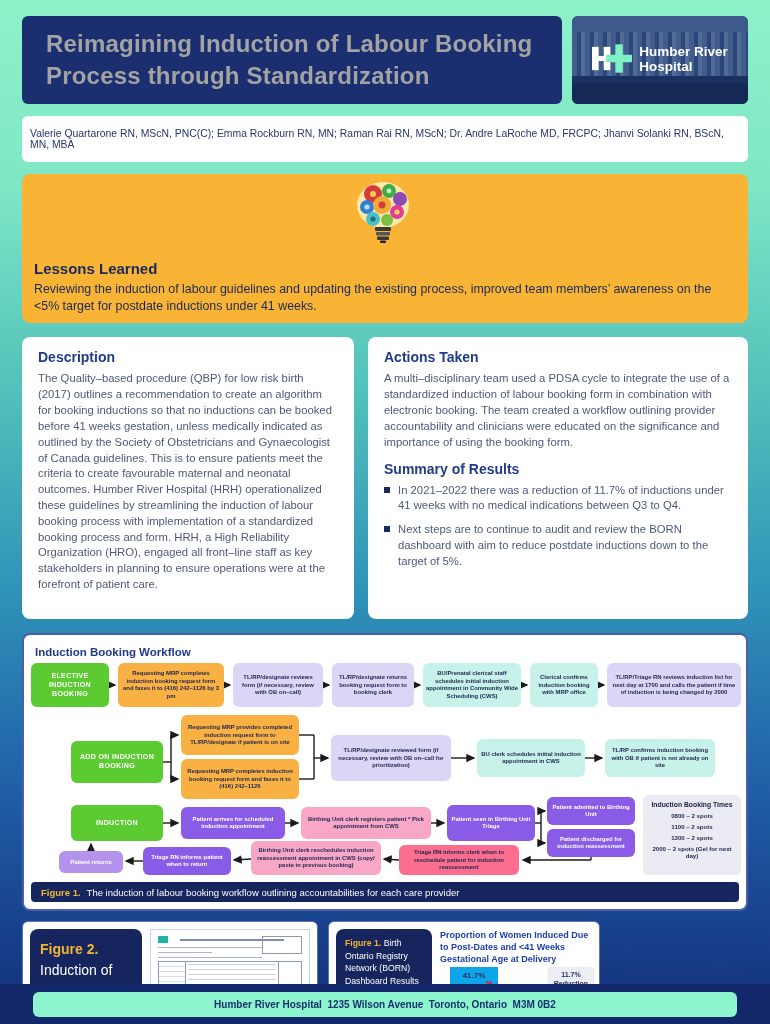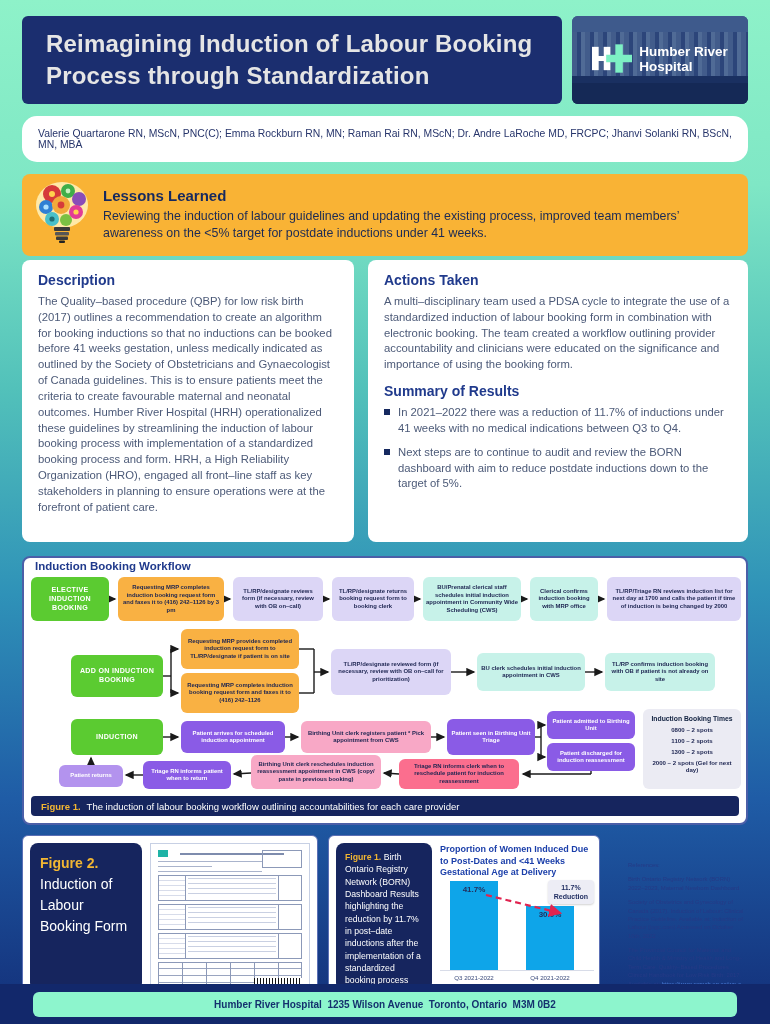--- a/index.html
+++ b/index.html
@@ -2,50 +2,50 @@
 <html><head>
 <meta charset="utf-8">
 <style>
   html,body{margin:0;padding:0;}
   body{width:770px;height:1024px;font-family:"Liberation Sans",sans-serif;-webkit-font-smoothing:antialiased;}
   .page{position:relative;width:770px;height:1024px;box-sizing:border-box;padding:16px 22px 0;overflow:hidden;
         background:linear-gradient(180deg,#8ef2c9 0%,#7fe7c5 18%,#52c1ba 38%,#2f92b8 58%,#1f5ca6 78%,#132e78 100%);}
   
   .header-row{display:flex;gap:10px;height:88px;margin-bottom:12px;}
   .title-card{flex:1;background:#1b2e6f;border-radius:6px;display:flex;align-items:center;padding:0 24px;}
-  .title-card h1{color:#e5e5e5;font-size:24px;line-height:1.32;margin:0;font-weight:bold;letter-spacing:.2px;}
+  .title-card h1{color:#a3a3a3;font-size:24px;line-height:1.32;margin:0;font-weight:bold;letter-spacing:.2px;}
   .logo-card{width:176px;border-radius:6px;position:relative;overflow:hidden;background:#27406e;flex:0 0 176px;}
   .photo-sky{position:absolute;top:0;left:0;right:0;height:34%;background:#6e95c4;}
   .photo-facade{position:absolute;top:18%;left:0;right:0;height:50%;
     background:repeating-linear-gradient(90deg,#7698c2 0 5px,#4a6ba0 5px 9px,#93b7d8 9px 13px);}
   .photo-ground{position:absolute;bottom:0;left:0;right:0;height:24%;background:#1d3258;}
   .photo-tint{position:absolute;top:0;left:0;right:0;bottom:0;background:rgba(14,32,84,.5);}
   .logo-lockup{position:absolute;top:0;left:0;right:0;bottom:0;display:flex;align-items:center;justify-content:center;gap:7px;}
   .logo-text{color:#fff;font-weight:bold;font-size:13.5px;line-height:1.1;}
   
-  .authors-bar{background:#fff;border-radius:15px;padding:12px 16px;margin-bottom:12px;}
+  .authors-bar{background:#fff;border-radius:6px;padding:12px 8px;margin-bottom:12px;}
   .authors-bar p{margin:0;font-size:10.4px;color:#27356b;}
   
-  .lessons-card{background:#F9B335;border-radius:8px;padding:7px 16px 9px 12px;display:flex;gap:13px;align-items:center;margin-bottom:4px;}
+  .lessons-card{background:#F9B335;border-radius:8px;padding:7px 16px 9px 12px;display:flex;gap:13px;align-items:center;margin-bottom:14px;flex-direction:column;}
   .lessons-icon{flex:0 0 56px;}
   .lessons-h{color:#16295f;font-weight:bold;font-size:15px;margin:0 0 4px;}
   .lessons-body{color:#1b2a55;font-size:12.4px;margin:0;line-height:1.35;}
   
   .cols{display:flex;gap:14px;margin-bottom:14px;}
   .card{background:#fff;border-radius:8px;padding:12px 16px;box-sizing:border-box;}
   .card-left{flex:0 0 332px;height:282px;}
   .card-right{flex:1;height:282px;}
   .card h2{color:#203a8c;font-size:14px;margin:0 0 6px;font-weight:bold;}
   .card p.body{color:#4c5a78;font-size:11.3px;line-height:1.4;margin:0;}
   .results-h{margin-top:10px !important;}
   ul.bullets{list-style:none;margin:4px 0 0;padding:0;}
   .bullets li{display:flex;gap:8px;font-size:11.3px;color:#4c5a78;line-height:1.4;margin-bottom:8px;}
   .bullets .sq{width:6px;height:6px;background:#16295f;margin-top:4px;flex:0 0 6px;}
   
-  .workflow-panel{background:#fff;border:2px solid #4b5fa8;border-radius:8px;padding:2px 7px 7px;margin-bottom:10px;}
+  .workflow-panel{background:#fff;border:2px solid #4b5fa8;border-radius:8px;padding:11px 7px 7px;margin-bottom:10px;}
   .workflow-h{color:#203a8c;font-size:11.5px;font-weight:bold;margin:0 0 5px 4px;}
   .flow{position:relative;width:710px;height:214px;margin:0 auto;}
   .node{position:absolute;border-radius:6px;display:flex;align-items:center;justify-content:center;text-align:center;
         padding:2px 3px;box-sizing:border-box;font-weight:bold;color:#1c2450;font-size:5.9px;line-height:1.27;}
   .green{background:#5BCB31;color:#fff;font-size:7.1px;letter-spacing:.3px;}
   .orange{background:#F9B143;}
   .lav{background:#DCD6F6;}
   .mint{background:#C7F2E9;}
   .purple{background:#8A5BE6;color:#fff;}
   .lpurple{background:#B393EE;color:#fff;}

